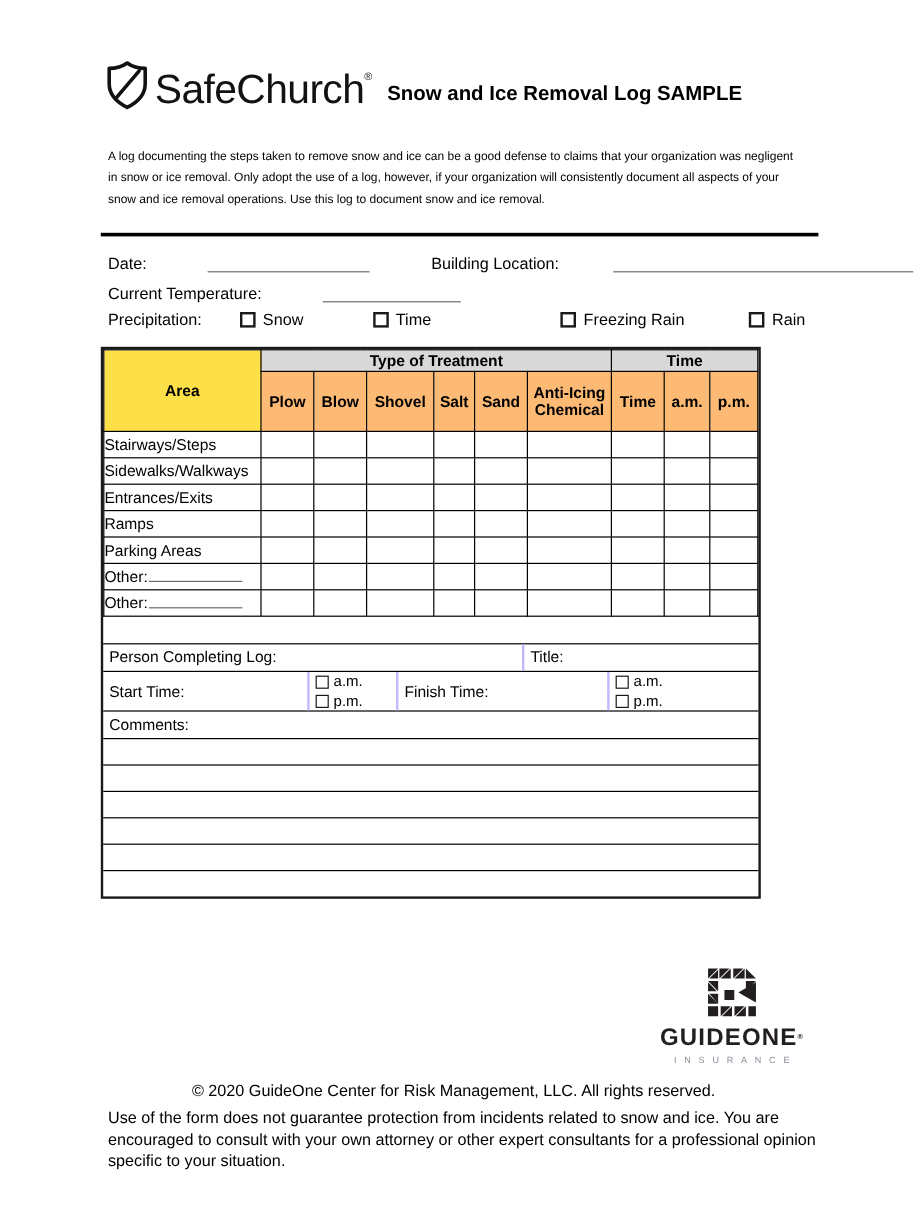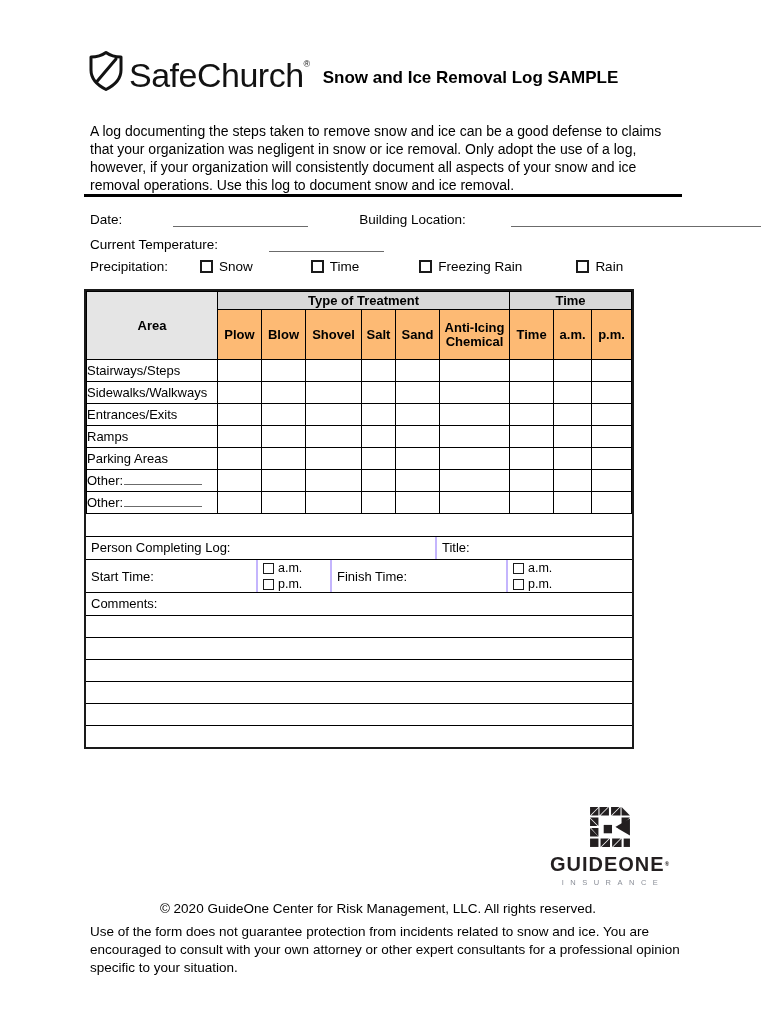--- a/index.html
+++ b/index.html
@@ -8,34 +8,34 @@
     position:relative; width:770px; height:1024px; background:#ffffff;
     font-family:"Liberation Sans", sans-serif; color:#000; overflow:hidden;
   }
   
   .brand-row { position:absolute; top:50px; left:88px; display:flex; align-items:flex-end; }
   .shield { display:inline-block; width:36px; height:42px; margin-right:5px; }
   .brand-text { font-size:34px; font-weight:400; letter-spacing:-0.5px; color:#121212; line-height:1; }
   .brand-tm { font-size:9px; vertical-align:top; position:relative; top:2px; color:#121212; }
   .doc-title { font-size:17px; font-weight:700; margin-left:13px; margin-bottom:4px; color:#000; }
   
-  .intro { position:absolute; top:122px; left:90px; width:578px; font-size:14px; line-height:18px; }
+  .intro { position:absolute; top:122px; left:90px; width:578px; font-size:10px; line-height:18px; }
   .rule { position:absolute; top:194px; left:84px; width:598px; height:3px; background:#000; }
   
   .field-row { position:absolute; left:90px; font-size:13.5px; display:flex; align-items:flex-end;gap:45px; }
   .blank { display:inline-block; border-bottom:1px solid #6b6b6b; height:14px; margin:0 6px; }
   .w135 { width:135px; } .w250 { width:250px; } .w115 { width:115px; }
   .cb { display:inline-block; width:13px; height:13px; border:2px solid #1a1a1a; background:#fff; margin-right:6px; flex:none; }
   .opt { display:flex; align-items:center; }
   
   .logwrap { position:absolute; top:289px; left:84px; width:550px; border:2px solid #1a1a1a; background:#fff; }
   table.log { border-collapse:collapse; width:546px; table-layout:fixed; }
   table.log th, table.log td { border:1px solid #000; font-size:13px; padding:0; }
   th.group { background:#d8d8d8; height:18px; font-weight:700; }
-  th.area  { background:#e5e5e5; font-weight:700; width:131px;margin-top:35px; }
+  th.area  { background:#fde047; font-weight:700; width:131px;margin-top:35px; }
   th.sub   { height:50px; font-weight:700; background:#fdba74; line-height:14px; }
   td.rowlabel { text-align:left; padding:2px 2px 2px 5px; font-weight:400; white-space:nowrap; }
   td.cell { height:22px; }
   .blank-sm { display:inline-block; border-bottom:1px solid #6b6b6b; height:12px; width:78px; margin-left:1px; }
   
   .lrow { display:flex; border-top:1px solid #000; font-size:13px; align-items:stretch; }
   .lrow.noline { border-top:none; }
   .lcell { padding:3px 0 2px 5px; }
   .br { border-right:2px solid #c4b5fd; }
   .wide-blank { height:22px; }
@@ -86,21 +86,21 @@
   <div class="field-row" style="top:259px; gap:12px;">
     <span style="margin-right:20px;">Precipitation:</span>
     <span class="opt" style="margin-right:46px;">
       <span class="cb"></span>
       <span>Snow</span>
     </span>
     <span class="opt" style="margin-right:48px;">
       <span class="cb"></span>
       <span>Time</span>
     </span>
-    <span class="opt" style="margin-right:42px;">
+    <span class="opt" style="margin-right:42px;margin-left:48px;">
       <span class="cb"></span>
       <span>Freezing Rain</span>
     </span>
     <span class="opt">
       <span class="cb"></span>
       <span>Rain</span>
     </span>
   </div>
 
   <div class="logwrap">

